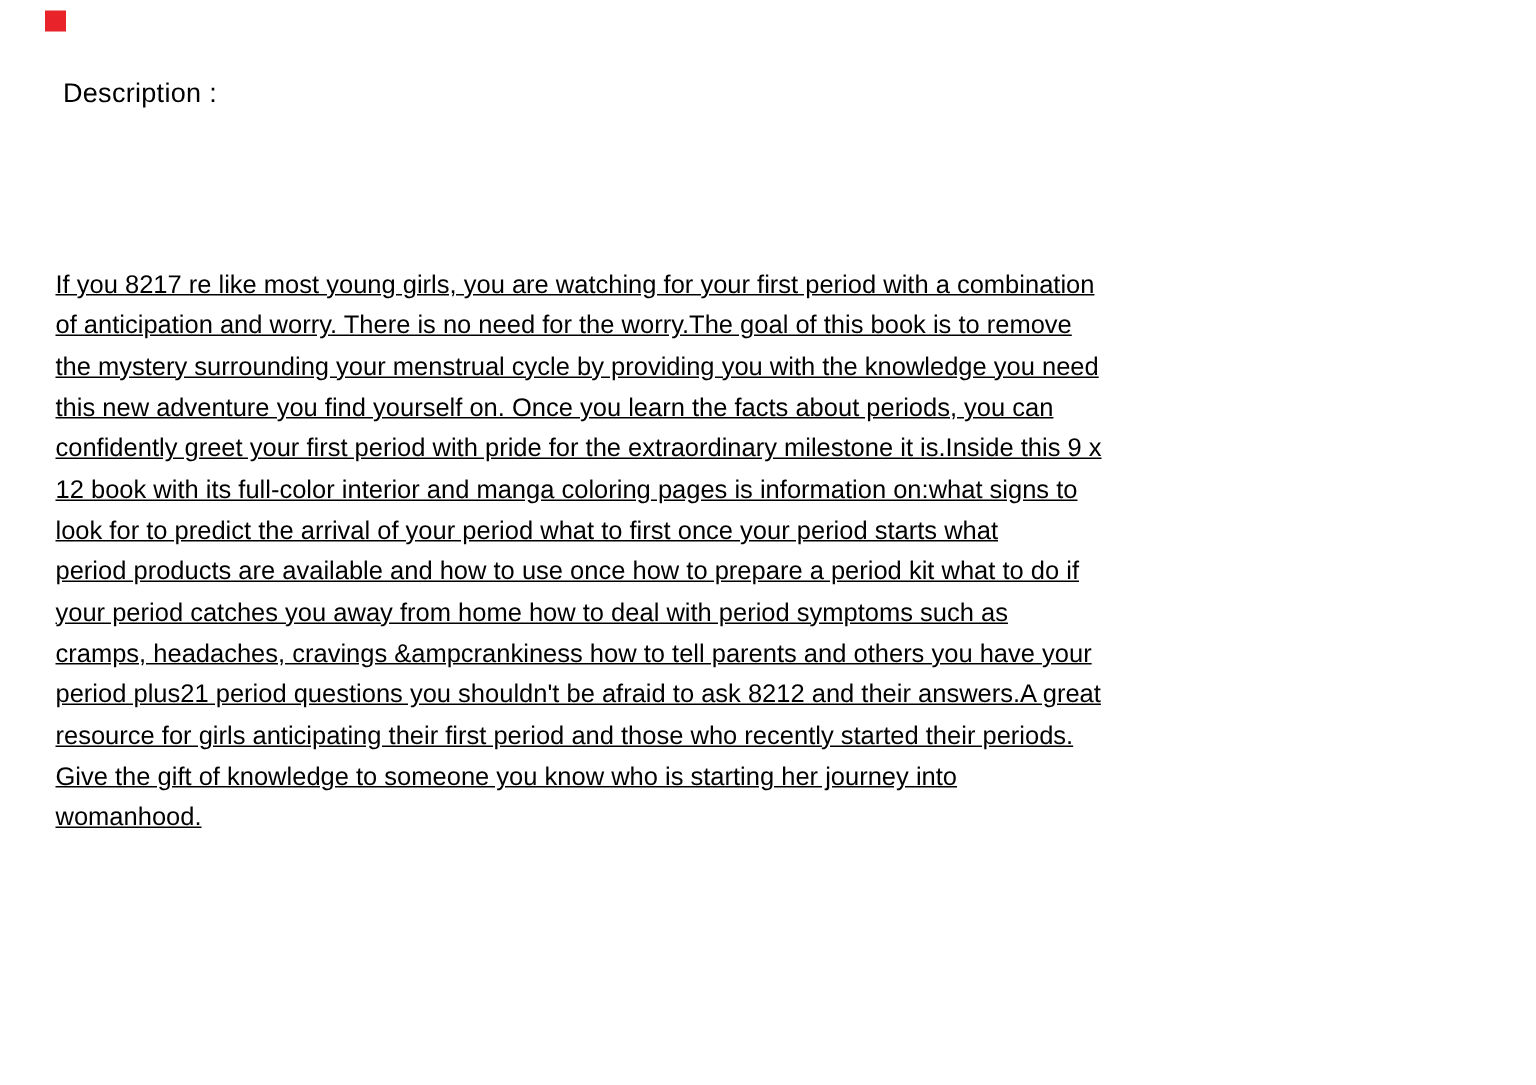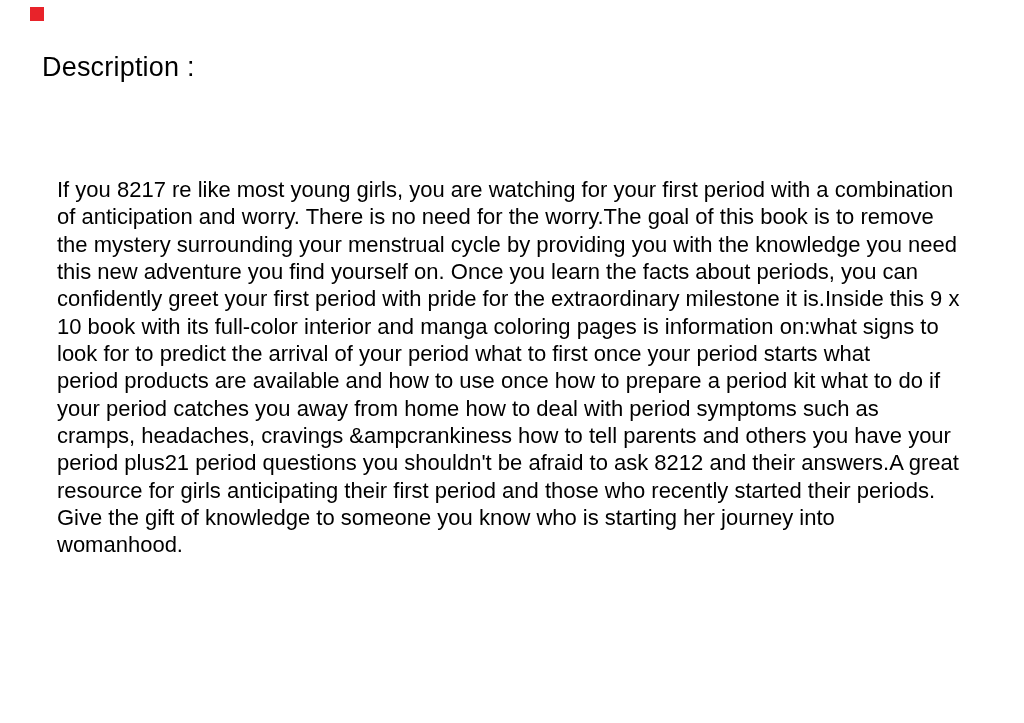--- a/index.html
+++ b/index.html
@@ -20,52 +20,53 @@
     position: absolute;
     left: 30px;
     top: 7px;
     width: 14px;
     height: 14px;
   }
   .heading {
     position: absolute;
     left: 42px;
     top: 52px;
-    font-size: 27px;
+    font-size: 18px;
     font-weight: 400;
     letter-spacing: 0.2px;
     white-space: nowrap;
   }
   .body-text {
     position: absolute;
-    left: 57px;
+    left: 37px;
     top: 176px;
     width: 960px;
-    font-size: 22px;
+    font-size: 17px;
     line-height: 27.35px;
+    text-decoration: underline;
   }
   .body-line {
     white-space: pre;
   }
 </style>
 </head>
 <body>
 
 <div class="slide">
   <div class="corner-square" style="background-color: rgb(232, 35, 42);"></div>
 
   <div class="heading">Description :</div>
 
   <div class="body-text">
       <div class="body-line">If you 8217 re like most young girls, you are watching for your first period with a combination</div>
       <div class="body-line">of anticipation and worry. There is no need for the worry.The goal of this book is to remove</div>
       <div class="body-line">the mystery surrounding your menstrual cycle by providing you with the knowledge you need</div>
       <div class="body-line">this new adventure you find yourself on. Once you learn the facts about periods, you can</div>
       <div class="body-line">confidently greet your first period with pride for the extraordinary milestone it is.Inside this 9 x</div>
-      <div class="body-line">10 book with its full-color interior and manga coloring pages is information on:what signs to</div>
+      <div class="body-line">12 book with its full-color interior and manga coloring pages is information on:what signs to</div>
       <div class="body-line">look for to predict the arrival of your period what to first once your period starts what</div>
       <div class="body-line">period products are available and how to use once how to prepare a period kit what to do if</div>
       <div class="body-line">your period catches you away from home how to deal with period symptoms such as</div>
       <div class="body-line">cramps, headaches, cravings &amp;ampcrankiness how to tell parents and others you have your</div>
       <div class="body-line">period plus21 period questions you shouldn't be afraid to ask 8212 and their answers.A great</div>
       <div class="body-line">resource for girls anticipating their first period and those who recently started their periods.</div>
       <div class="body-line">Give the gift of knowledge to someone you know who is starting her journey into</div>
       <div class="body-line">womanhood.</div>
     </div>
 </div>

